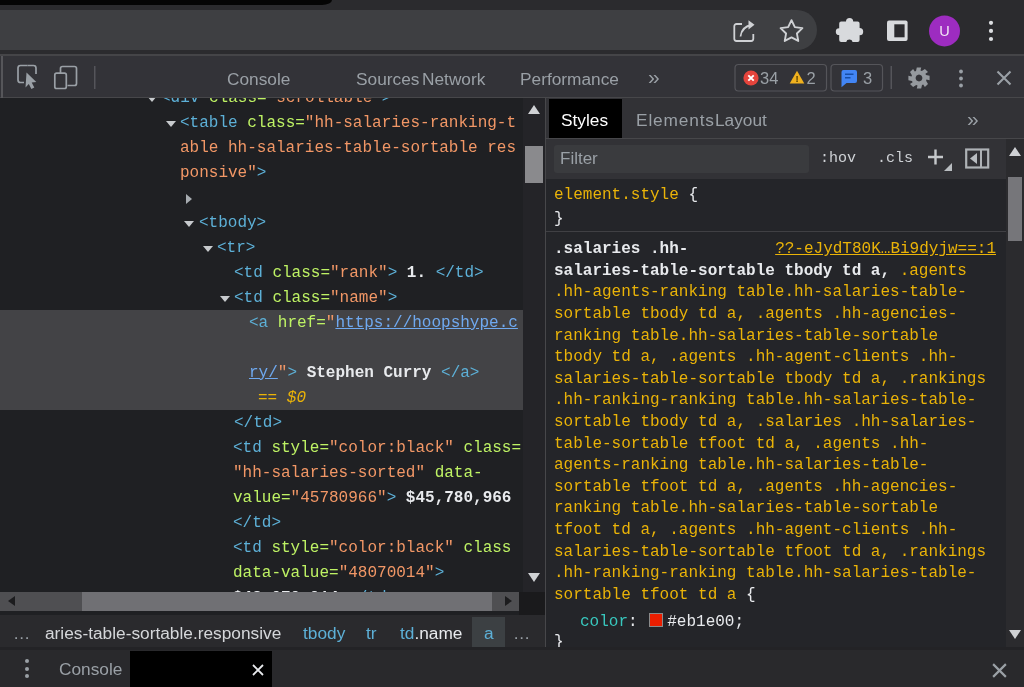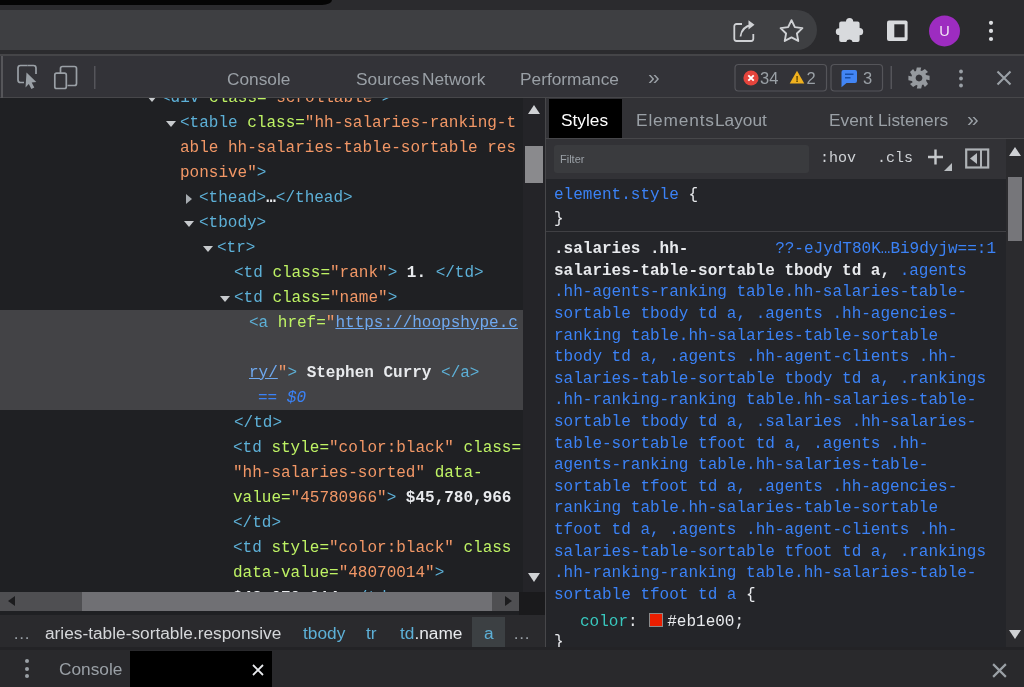--- a/index.html
+++ b/index.html
@@ -20,21 +20,21 @@
   #hscroll{left:0;top:592px;width:545px;height:23px;background:#1f2023;}
   #crumbs{left:0;top:615px;width:545px;height:31.5px;background:#2a2a2d;}
   #rightpane{left:545px;top:98px;width:461px;height:550px;background:#242529;overflow:hidden;}
   #rscroll{left:1006px;top:139px;width:18px;height:509px;background:#2b2b2e;}
   #vline{left:545px;top:98px;width:1px;height:550px;background:#47474a;}
   #drawer{left:0;top:650px;width:1024px;height:37px;background:#29292c;}
   
   .ln{position:absolute;white-space:pre;font-family:"Liberation Mono",monospace;font-size:16px;line-height:25px;height:25px;}
   .sl{position:absolute;white-space:pre;font-family:"Liberation Mono",monospace;font-size:16px;line-height:21.6px;}
   .tag{color:#5db0d7;} .att{color:#bef264;} .val{color:#f29766;}
-  .wht{color:#e8eaed;font-weight:bold;} .gry{color:#3b82f6;}
+  .wht{color:#e8eaed;font-weight:bold;} .gry{color:#eab308;}
   .lnk{color:#6fa9f0;text-decoration:underline;}
   .arr{position:absolute;width:0;height:0;}
   .arr.down{border-left:5.2px solid transparent;border-right:5.2px solid transparent;border-top:6.6px solid #c7cacd;}
   .arr.right{border-top:5.2px solid transparent;border-bottom:5.2px solid transparent;border-left:6.6px solid #a7acb1;}
   .crumbtxt{top:2.5px;height:31.5px;line-height:31.5px;font-size:17.3px;white-space:pre;}
   .stab{position:absolute;top:101px;height:39px;line-height:39px;font-size:17.3px;color:#9aa0a6;white-space:pre;}
   .wht2{color:#e8eaed;}
   .bw{color:#e8eaed;font-weight:bold;}
   .prop{color:#38c7bd;}
   .sw{display:inline-block;width:12px;height:12px;background:#eb1e00;border:1px solid #8a8a8a;margin:0 4px 0 2px;vertical-align:-1px;}
@@ -123,21 +123,20 @@
 
   <div class="abs" id="leftpane">
     <div class="abs" style="left:0;top:212px;width:523px;height:100px;background:#434346;"></div>
     <div class="arr down" style="left:147px;top:-2.4px;"></div>
     <div class="ln" style="left:161px;top:-12.0px;"><span class="tag">&lt;div </span><span class="att">class=</span><span class="val">"scrollable"</span><span class="tag">&gt;</span></div>
     <div class="arr down" style="left:166px;top:22.6px;"></div>
     <div class="ln" style="left:180px;top:13.0px;"><span class="tag">&lt;table </span><span class="att">class=</span><span class="val">"hh-salaries-ranking-t</span></div>
     <div class="ln" style="left:180px;top:38.0px;"><span class="val">able hh-salaries-table-sortable res</span></div>
     <div class="ln" style="left:180px;top:63.0px;"><span class="val">ponsive"</span><span class="tag">&gt;</span></div>
     <div class="arr right" style="left:186px;top:95.8px;"></div>
-    <div class="ln" style="left:199px;top:88.0px;"><span class="tag">&lt;thead&gt;</span><span class="wht">…</span><span class="tag">&lt;/thead&gt;</span></div>
     <div class="arr down" style="left:184px;top:122.6px;"></div>
     <div class="ln" style="left:199px;top:113.0px;"><span class="tag">&lt;tbody&gt;</span></div>
     <div class="arr down" style="left:203px;top:147.6px;"></div>
     <div class="ln" style="left:217px;top:138.0px;"><span class="tag">&lt;tr&gt;</span></div>
     <div class="ln" style="left:234px;top:163.0px;"><span class="tag">&lt;td </span><span class="att">class=</span><span class="val">"rank"</span><span class="tag">&gt;</span><span class="wht"> 1. </span><span class="tag">&lt;/td&gt;</span></div>
     <div class="arr down" style="left:220px;top:197.6px;"></div>
     <div class="ln" style="left:234px;top:188.0px;"><span class="tag">&lt;td </span><span class="att">class=</span><span class="val">"name"</span><span class="tag">&gt;</span></div>
     <div class="ln" style="left:249px;top:213.0px;"><span class="tag">&lt;a </span><span class="att">href=</span><span class="val">"</span><span class="lnk">https://hoopshype.c</span></div>
     <div class="ln" style="left:249px;top:263.0px;"><span class="lnk">ry/</span><span class="val">"</span><span class="tag">&gt; </span><span class="wht">Stephen Curry </span><span class="tag">&lt;/a&gt;</span></div>
     <div class="ln" style="left:258px;top:288.0px;"><span class="gry">== </span><span class="gry" style="font-style:italic;">$0</span></div>
@@ -174,43 +173,42 @@
     <div class="abs crumbtxt" style="left:513px;color:#9aa0a6;">…</div>
   </div>
 
   <div class="abs" id="rightpane">
 
     <div class="abs" style="left:0;top:0;width:461px;height:39.5px;background:#323236;border-bottom:1.5px solid #47474a;"></div>
     <div class="abs" style="left:3.5px;top:1px;width:73px;height:38.5px;background:#000;"></div>
 
     <div class="abs" style="left:0;top:41px;width:461px;height:40px;background:#323236;"></div>
     <div class="abs" style="left:9px;top:46.5px;width:255px;height:28px;background:#3a3b3e;border-radius:3px;"></div>
-    <div class="abs" style="left:15px;top:46.5px;height:28px;line-height:28px;font-size:11px;color:#9aa0a6;">Filter</div>
+    <div class="abs" style="left:15px;top:46.5px;height:28px;line-height:28px;font-size:17px;color:#9aa0a6;">Filter</div>
     <div class="abs" style="left:275px;top:46.5px;height:28px;line-height:28px;font-family:'Liberation Mono',monospace;font-size:15px;color:#cfd2d6;">:hov</div>
     <div class="abs" style="left:332px;top:46.5px;height:28px;line-height:28px;font-family:'Liberation Mono',monospace;font-size:15px;color:#cfd2d6;">.cls</div>
     <svg class="abs" style="left:378px;top:44px;" width="80" height="34" viewBox="0 0 80 34">
       <path d="M12.5 7.5 v15 M5 15 h15" stroke="#c5c8cb" stroke-width="2.4"></path>
       <path d="M21 29 l8 0 0 -8 z" fill="#b9bdc1"></path>
       <rect x="43.2" y="7.5" width="22" height="18" fill="none" stroke="#aeb2b6" stroke-width="2.2"></rect>
       <rect x="57" y="7.5" width="2" height="18" fill="#aeb2b6"></rect>
       <path d="M47 16.5 l7 -5.5 v11 z" fill="#b9bdc1"></path>
     </svg>
 
     <div class="sl" style="left:9px;top:85px;line-height:24px;"><span class="gry">element.style</span><span class="wht2"> {</span><br><span class="wht2">}</span></div>
     <div class="abs" style="left:0;top:132.5px;width:461px;height:1.5px;background:#404044;"></div>
 
     <div class="sl" style="left:9px;top:141.2px;"><span class="bw">.salaries .hh-</span><br><span class="bw">salaries-table-sortable tbody td a,</span><span class="gry"> .agents</span><br><span class="gry">.hh-agents-ranking table.hh-salaries-table-<br>sortable tbody td a, .agents .hh-agencies-<br>ranking table.hh-salaries-table-sortable<br>tbody td a, .agents .hh-agent-clients .hh-<br>salaries-table-sortable tbody td a, .rankings<br>.hh-ranking-ranking table.hh-salaries-table-<br>sortable tbody td a, .salaries .hh-salaries-<br>table-sortable tfoot td a, .agents .hh-<br>agents-ranking table.hh-salaries-table-<br>sortable tfoot td a, .agents .hh-agencies-<br>ranking table.hh-salaries-table-sortable<br>tfoot td a, .agents .hh-agent-clients .hh-<br>salaries-table-sortable tfoot td a, .rankings<br>.hh-ranking-ranking table.hh-salaries-table-<br>sortable tfoot td a</span><span class="wht2"> {</span></div>
-    <div class="sl" style="left:219px;top:141.2px;width:232px;text-align:right;"><span class="gry" style="margin-top:28px;">??-eJydT80K…Bi9dyjw==:1</span></div>
+    <div class="sl" style="left:219px;top:141.2px;width:232px;text-align:right;"><span class="gry" style="text-decoration:underline;margin-top:28px;">??-eJydT80K…Bi9dyjw==:1</span></div>
     <div class="sl" style="left:35px;top:513.7px;"><span class="prop">color</span><span class="wht2">: </span><span class="sw"></span><span class="wht2">#eb1e00;</span></div>
     <div class="sl" style="left:9px;top:534.2px;"><span class="wht2">}</span></div>
   </div>
   <div class="stab" style="left:561px;color:#fff;">Styles</div>
   <div class="stab" style="left:636px;letter-spacing:0.85px;">Elements</div>
   <div class="stab" style="left:715px;">Layout</div>
-  <div class="stab" style="left:829px;">Event Listeners</div>
   <div class="stab" style="left:967px;top:99px;font-size:21px;">»</div>
   <div class="abs" style="left:1006px;top:98px;width:18px;height:39.5px;background:#323236;border-bottom:1.5px solid #47474a;"></div>
   <div class="abs" id="rscroll">
     <div class="abs" style="left:2.5px;top:7.5px;width:0;height:0;border-left:6.5px solid transparent;border-right:6.5px solid transparent;border-bottom:9px solid #cfd1d4;"></div>
     <div class="abs" style="left:2px;top:38px;width:14px;height:64px;background:#76767a;"></div>
     <div class="abs" style="left:2.5px;top:491px;width:0;height:0;border-left:6.5px solid transparent;border-right:6.5px solid transparent;border-top:9px solid #cfd1d4;"></div>
   </div>
   <div class="abs" id="vline"></div>
 
   <div class="abs" style="left:0;top:646.5px;width:1024px;height:3.5px;background:#232326;"></div>

